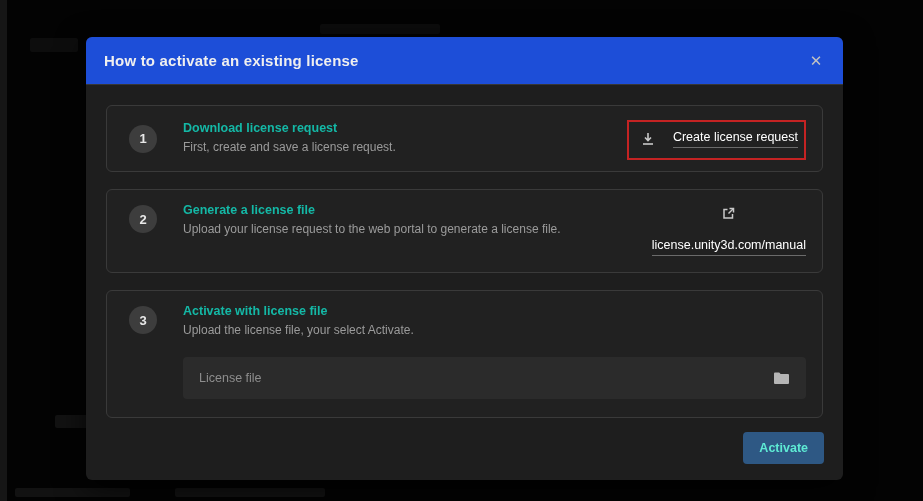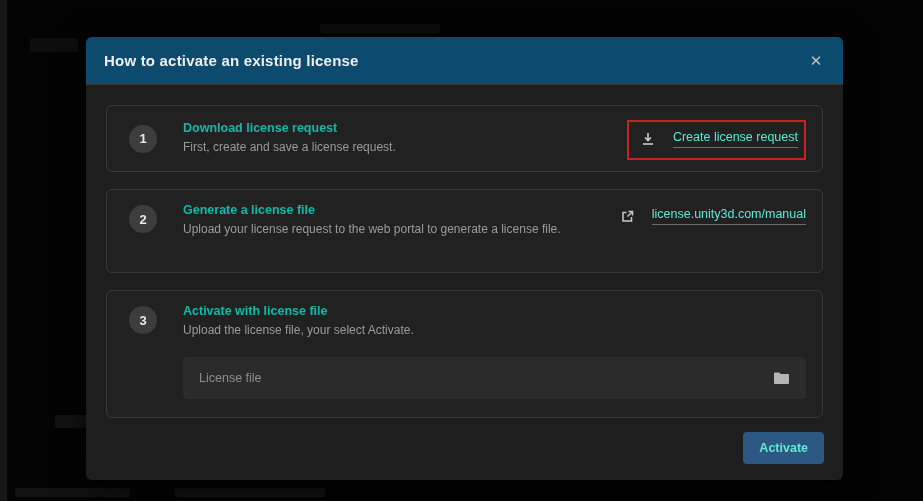--- a/index.html
+++ b/index.html
@@ -27,21 +27,21 @@
     left: 86px; top: 37px;
     width: 757px; height: 443px;
     background: #1e1e1e;
     border-radius: 6px;
     box-shadow: 0 8px 30px rgba(0,0,0,0.7);
     color: #e6e6e6;
   }
   .modal-header {
     position: relative;
     height: 48px;
-    background: #0c4a6e;
+    background: #1d4ed8;
     border-bottom: 1px solid #363636;
     border-radius: 6px 6px 0 0;
     display: flex; align-items: center;
     padding: 0 18px;
   }
   .modal-title { font-size: 15px; font-weight: 700; color: #efefef; letter-spacing: 0.2px; }
   .close-btn {
     position: absolute; right: 14px; top: 50%;
     transform: translateY(-50%);
     width: 26px; height: 26px;
@@ -81,30 +81,30 @@
 
   .step-text { flex: 1 1 auto; min-width: 0; }
   .step-title { font-size: 12.5px; font-weight: 700; color: #14b8a6; margin-bottom: 4px; }
   .step-desc { font-size: 12px; color: #9b9b9b; line-height: 1.45; }
   .card-2 .step-desc { max-width: 445px; }
 
   .step-action {
     flex: 0 0 auto;
     margin-left: auto;
     display: flex; align-items: center; gap: 18px;
-    color: #5eead4;
+    color: #ffffff;
     font-size: 12.5px;
     cursor: pointer;
     white-space: nowrap;
   }
   .step-action .action-label {
     padding-bottom: 3px;
     border-bottom: 1px solid #6b6b6b;
   }
-  .card-2 .step-action { margin-top: 4px; }
+  .card-2 .step-action { margin-top: 4px; flex-direction: column; }
   .action-icon { display: flex; align-items: center; }
   .action-icon svg { display: block; }
 
   
   .annotation-box {
     position: absolute;
     right: -8px; top: -10px;
     left: -14px; bottom: -12px;
     border: 2px solid #c42323;
     pointer-events: none;

